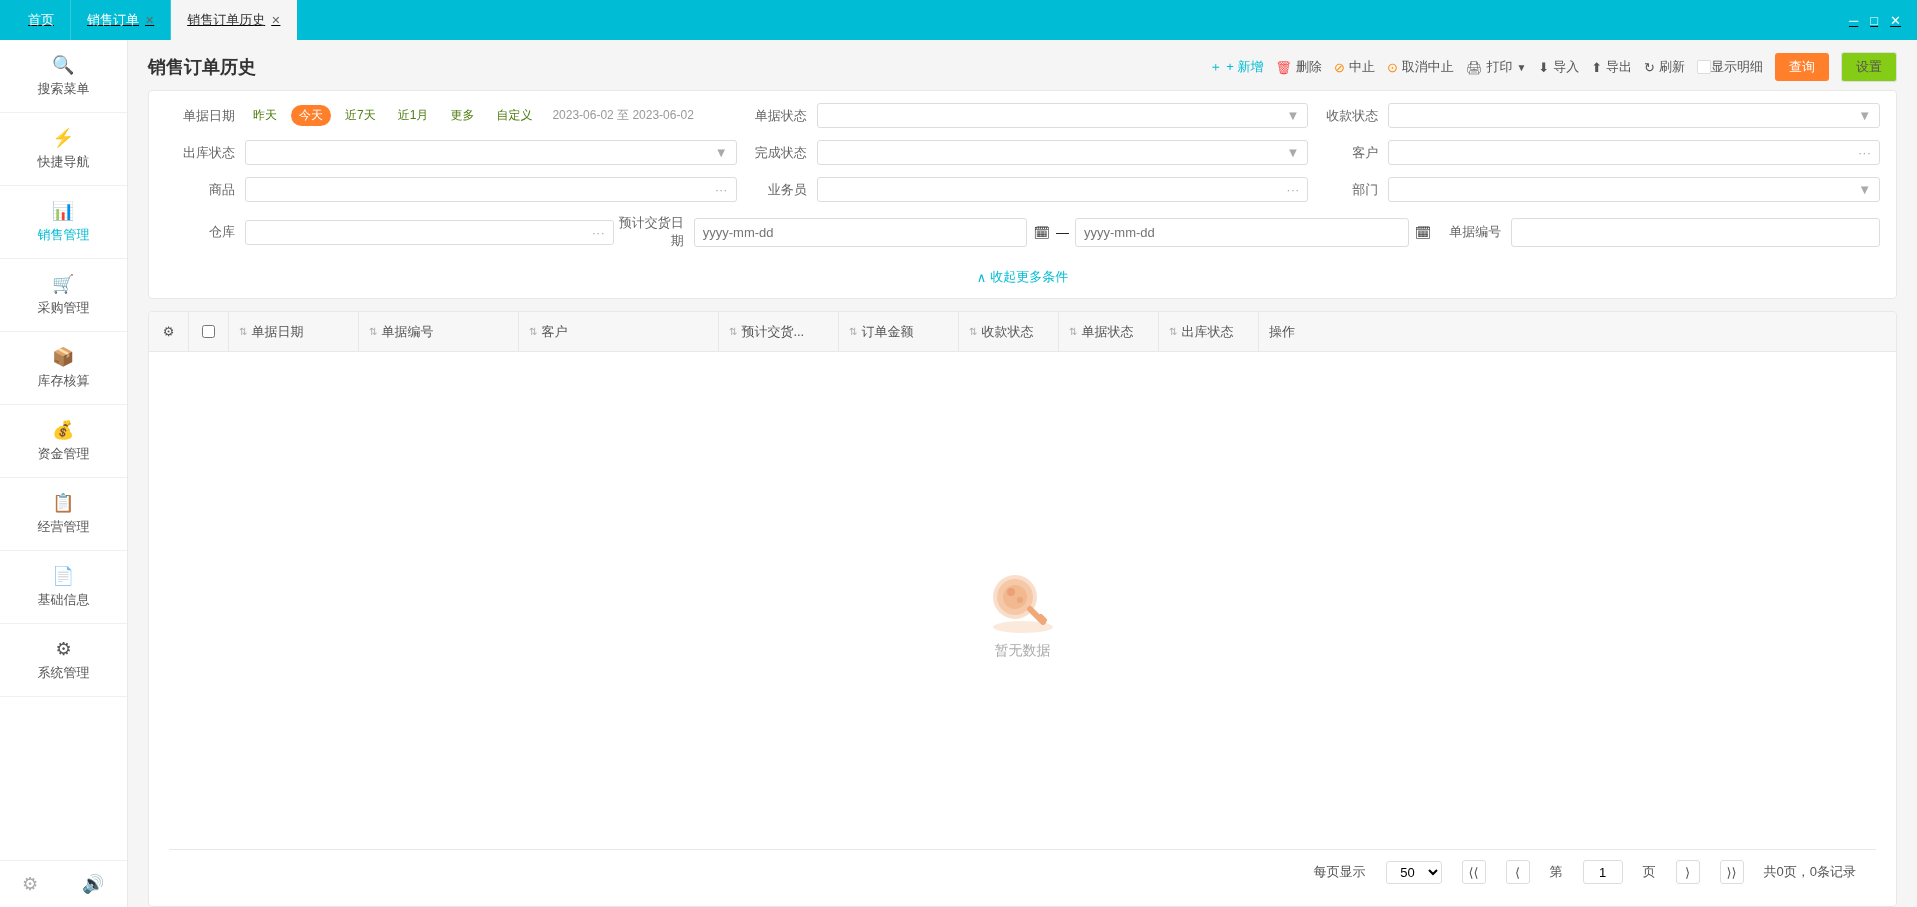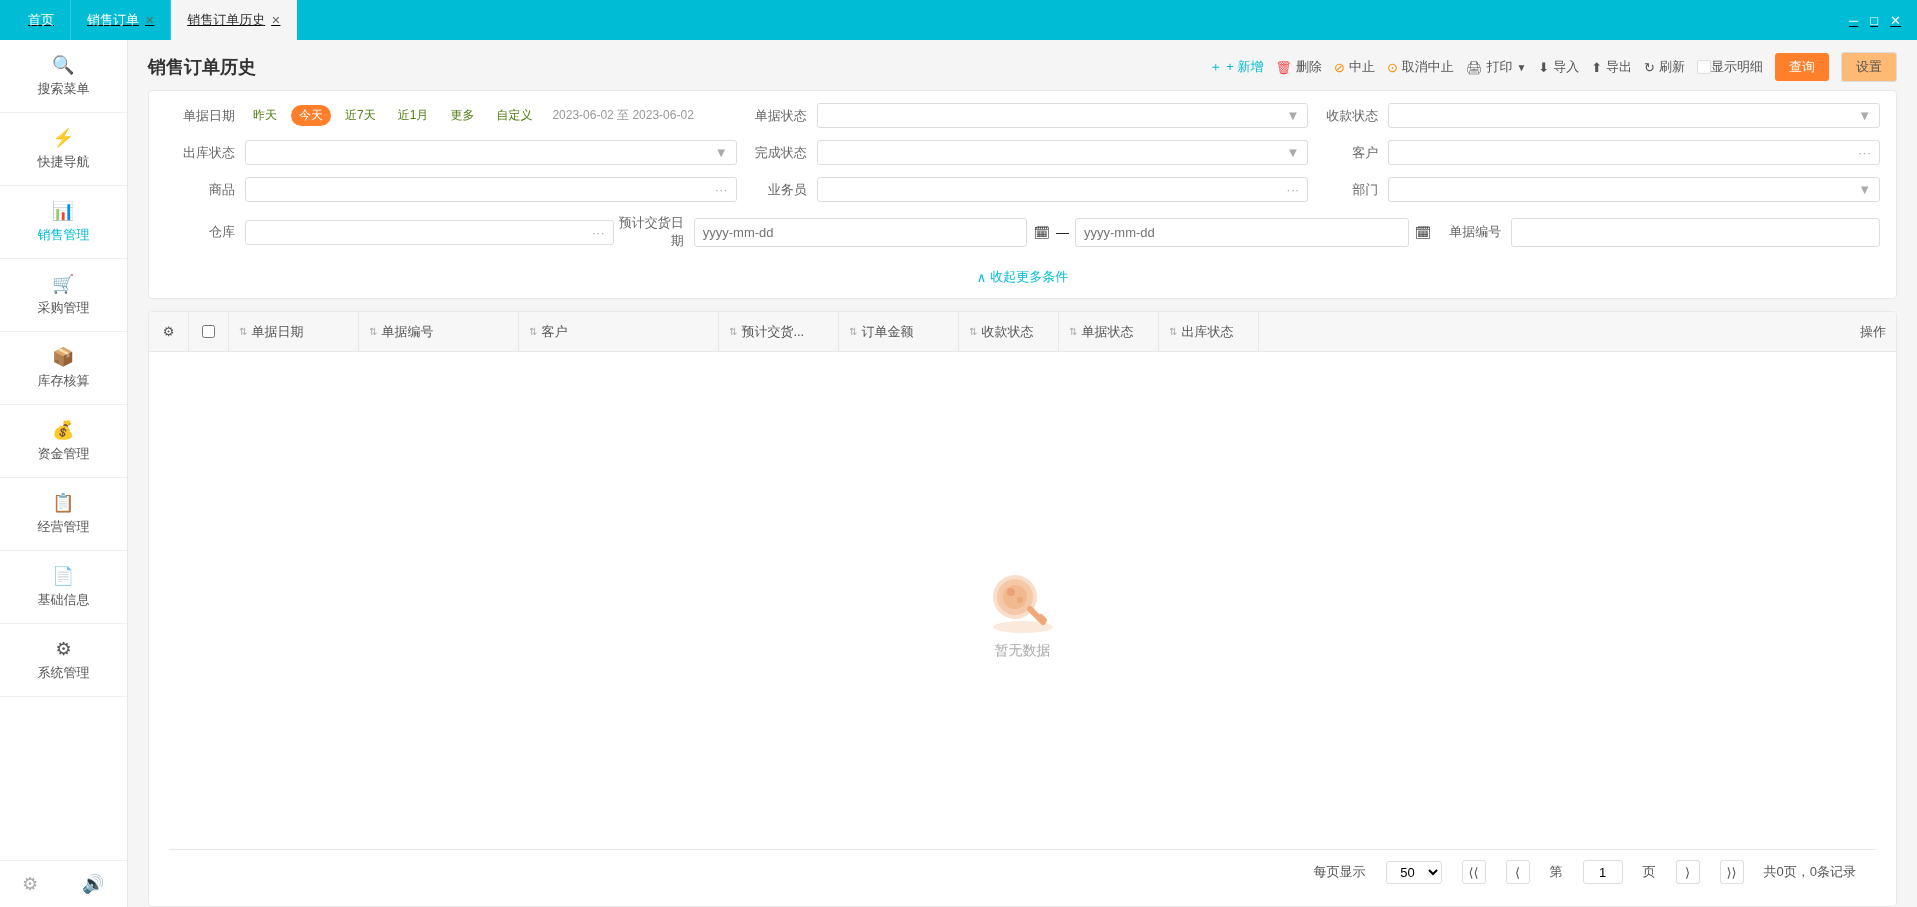--- a/index.html
+++ b/index.html
@@ -251,21 +251,21 @@
     .th-settings { width: 40px; justify-content: center; cursor: pointer; }
     .th-checkbox { width: 40px; justify-content: center; }
     .th-date { width: 130px; }
     .th-num { width: 160px; }
     .th-customer { width: 200px; }
     .th-delivery { width: 120px; }
     .th-amount { width: 120px; }
     .th-payment { width: 100px; }
     .th-order { width: 100px; }
     .th-warehouse { width: 100px; }
-    .th-action { flex: 1; justify-content: flex-end; border-right: none; }
+    .th-action { flex: 1; border-right: none; }
 
     .table-body {
       flex: 1;
       display: flex;
       flex-direction: column;
       align-items: center;
       justify-content: center;
     }
     .empty-state {
       display: flex;
@@ -445,21 +445,21 @@
         </span>
         <span class="toolbar-btn">
           <span>↻</span>
           <span>刷新</span>
         </span>
         <label class="display-toggle">
           <span class="checkbox-square"></span>
           <span>显示明细</span>
         </label>
         <button class="toolbar-btn-primary">查询</button>
-        <button class="toolbar-btn-primary" style="background:#fdba74;color:#555;border:1px solid #ddd;">设置</button>
+        <button class="toolbar-btn-primary" style="background:#84cc16;color:#555;border:1px solid #ddd;">设置</button>
       </div>
     </div>
 
     <div class="filter-area">
 
       <div class="filter-row">
         <span class="filter-label">单据日期</span>
         <div class="filter-control">
           <span class="date-btn">昨天</span>
           <span class="date-btn active">今天</span>

